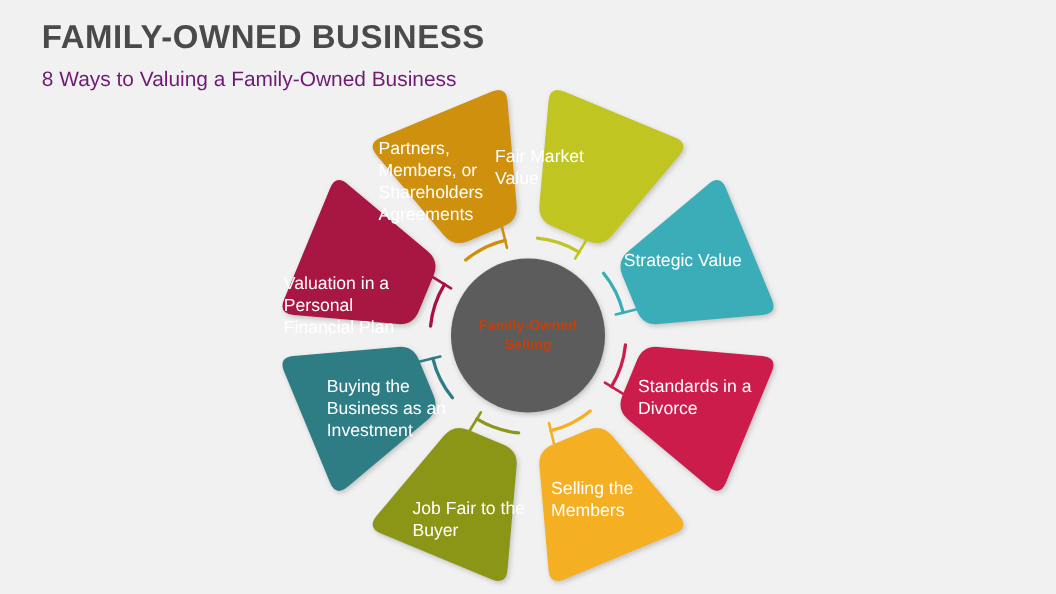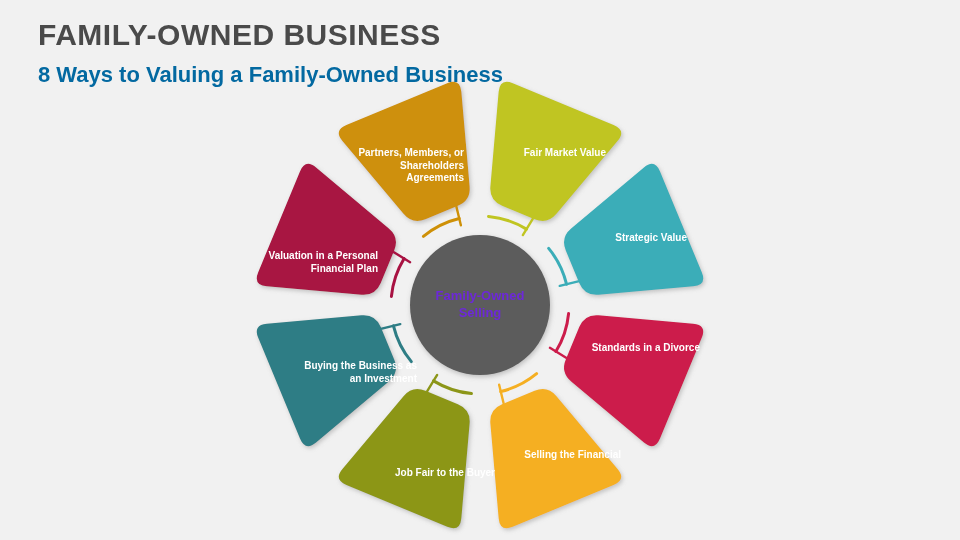--- a/index.html
+++ b/index.html
@@ -20,44 +20,44 @@
     left: 38px; top: 18px;
     font-size: 30px;
     font-weight: bold;
     letter-spacing: 0.5px;
     color: #4a4a4a;
     white-space: nowrap;
   }
   #subtitle {
     position: absolute;
     left: 38px; top: 62px;
-    font-size: 22px;
-    font-weight: bold;
-    color: #0369a1;
+    font-size: 19px;
+    font-weight: normal;
+    color: #701a75;
     white-space: nowrap;
   }
   #diagram {
     position: absolute;
     left: 0; top: 0;
     width: 960px; height: 540px;
   }
   .petal-label {
     position: absolute;
     color: #ffffff;
-    font-size: 10px;
-    font-weight: bold;
+    font-size: 16px;
+    font-weight: normal;
     line-height: 1.25;
-    text-align: right;
+    text-align: left;
     width: 120px;
     transform: translate(-50%, -50%);
     pointer-events: none;
   }
   #center-label {
     position: absolute;
-    color: #6d28d9;
+    color: #c2410c;
     font-size: 13px;
     font-weight: bold;
     line-height: 1.3;
     text-align: center;
     width: 120px;
     left: 480px; top: 305px;
     transform: translate(-50%, -50%);
     pointer-events: none;
   }
 </style>
@@ -110,23 +110,23 @@
 
     <circle id="center-circle" cx="480" cy="305" r="70" filter="url(#circleShadow)" fill="#5b5b5b"></circle>
   </svg>
 
   <div id="center-label">
     <span>Family-Owned</span><br>
     <span>Selling</span>
   </div>
 
   <div id="labels-layer">
-      <div class="petal-label" style="left: 546px; top: 153px;">Fair Market Value</div>
+      <div class="petal-label" style="left: 510px; top: 153px;">Fair Market Value</div>
       <div class="petal-label" style="left: 627px; top: 238px;">Strategic Value</div>
-      <div class="petal-label" style="left: 640px; top: 348px;">Standards in a Divorce</div>
-      <div class="petal-label" style="left: 561px; top: 455px;">Selling the Financial</div>
+      <div class="petal-label" style="left: 640px; top: 362px;">Standards in a Divorce</div>
+      <div class="petal-label" style="left: 561px; top: 455px;">Selling the Members</div>
       <div class="petal-label" style="left: 435px; top: 473px;">Job Fair to the Buyer</div>
       <div class="petal-label" style="left: 333px; top: 372px; margin-left: 24px;">Buying the Business as an Investment</div>
-      <div class="petal-label" style="left: 318px; top: 262px;">Valuation in a Personal Financial Plan</div>
+      <div class="petal-label" style="left: 318px; top: 279px;">Valuation in a Personal Financial Plan</div>
       <div class="petal-label" style="left: 404px; top: 166px;">Partners, Members, or Shareholders Agreements</div>
     </div>
 
 </div>
 
 </body></html>

